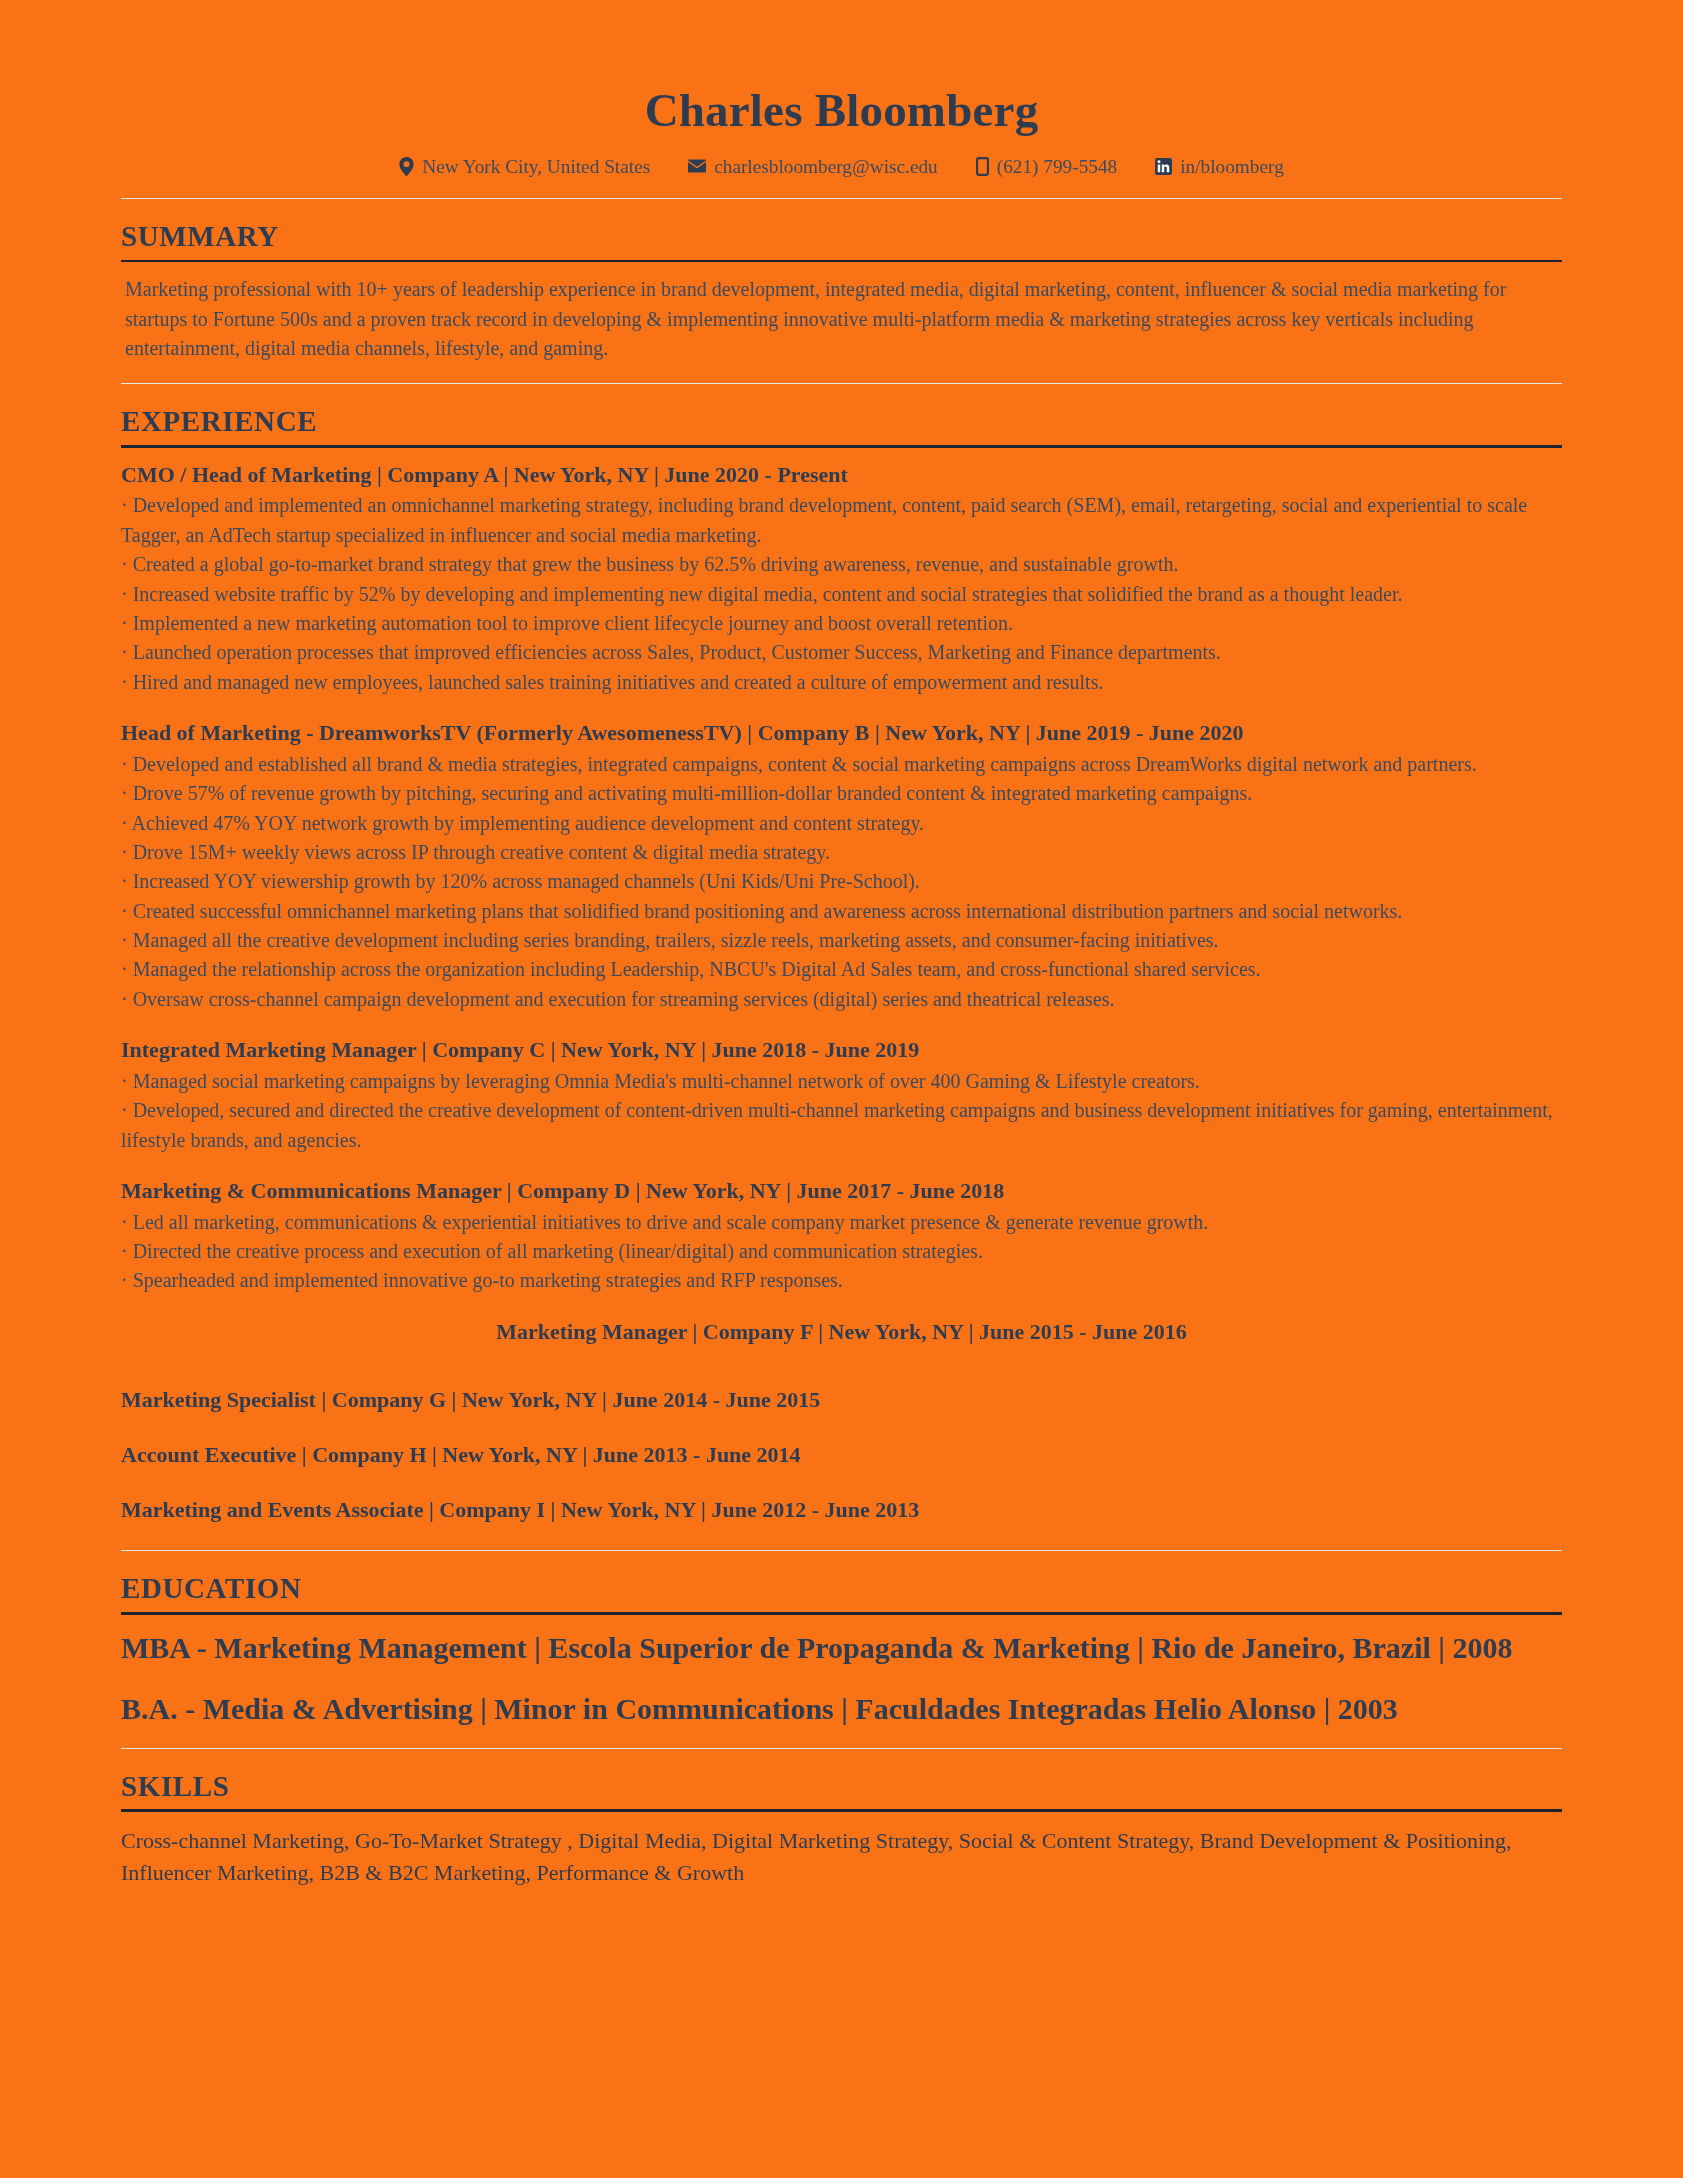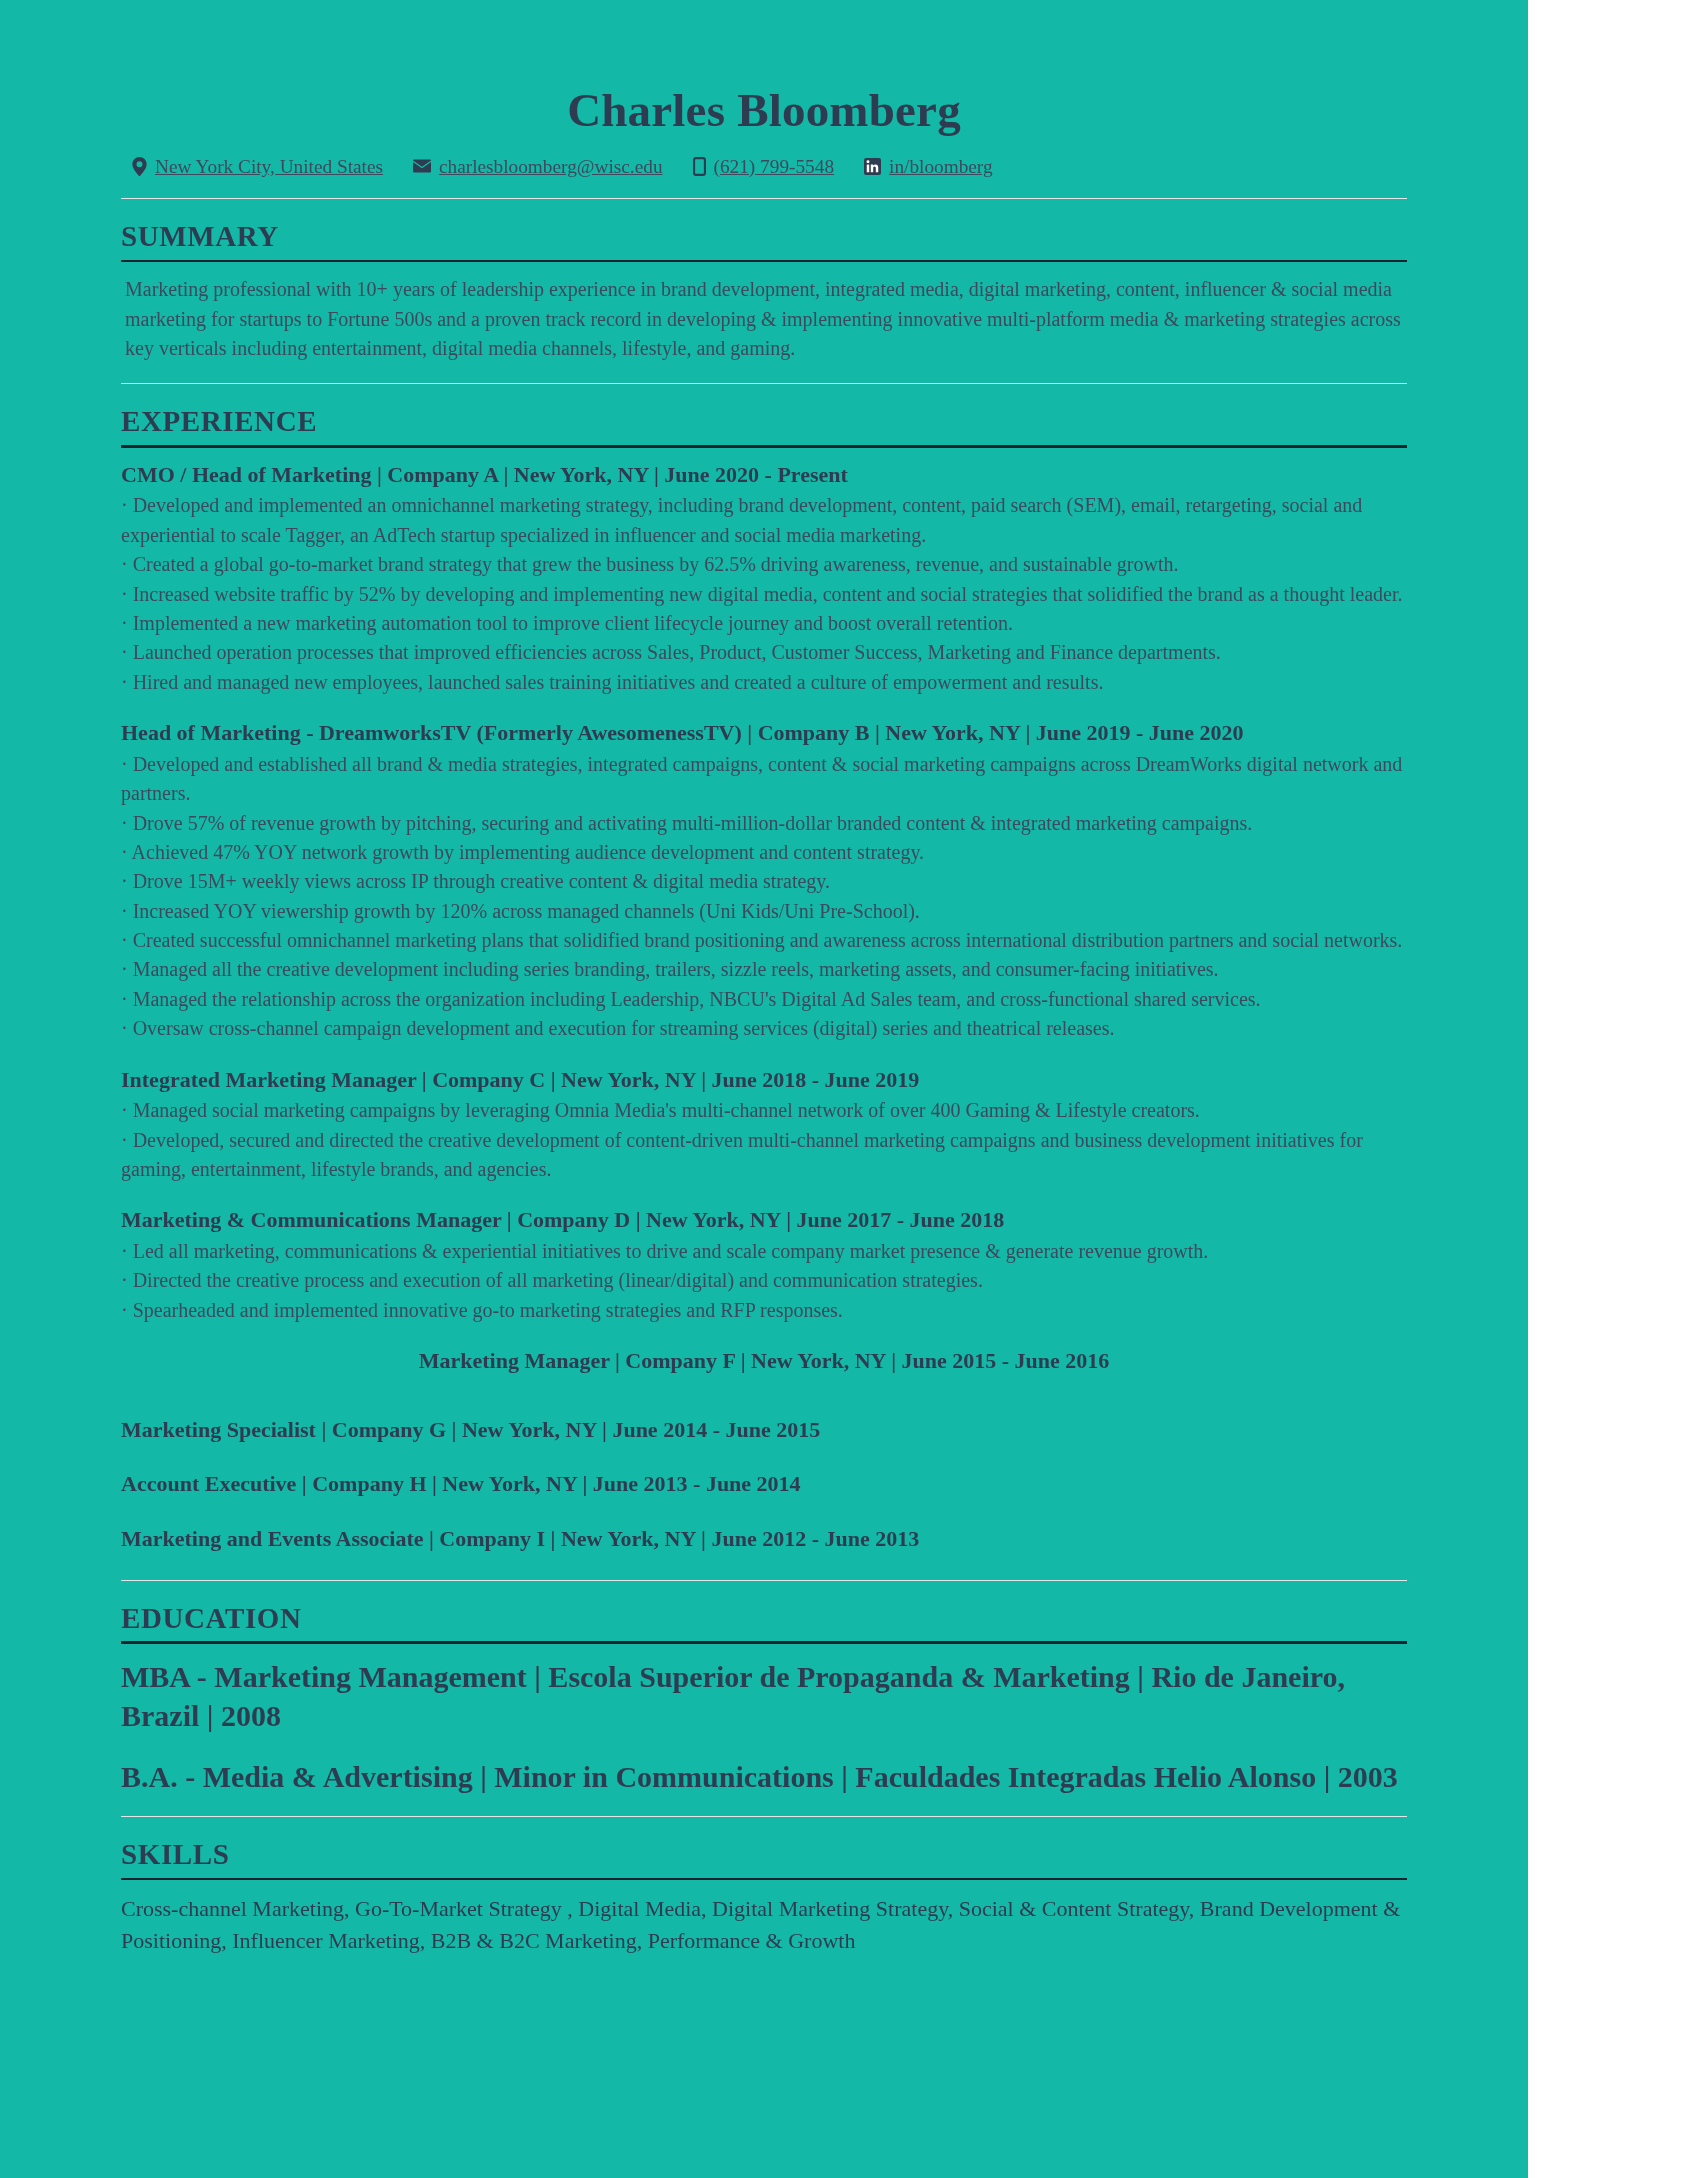--- a/index.html
+++ b/index.html
@@ -4,48 +4,47 @@
 <style>
   html, body {
     margin: 0;
     padding: 0;
     background: #ffffff;
   }
   body {
     font-family: "Liberation Serif", "DejaVu Serif", serif;
   }
   .page {
-    width: 1528px;
+    width: 1683px;
     min-height: 2178px;
-    background: #14b8a6;
+    background: #f97316;
     box-sizing: border-box;
     padding: 85px 121px 59px 121px;
     position: relative;
   }
 
   
   .name {
     text-align: center;
     font-size: 47px;
     font-weight: bold;
     color: #2e3c51;
     letter-spacing: 0.2px;
     line-height: 1.1;
     margin: 0 0 18px 0;
   }
   .contact-row {
     display: flex;
-    justify-content: flex-start;
+    justify-content: center;
     align-items: center;
     flex-wrap: wrap;
-    gap: 8px;
+    gap: 16px;
     font-size: 19.3px;
     color: #3c4a5e;
     line-height: 1.2;
-    text-decoration: underline;
   }
   .contact-item {
     display: inline-flex;
     align-items: center;
     white-space: nowrap;
     margin: 0 11px;
   }
   .contact-item .ic {
     display: inline-flex;
     align-items: center;

